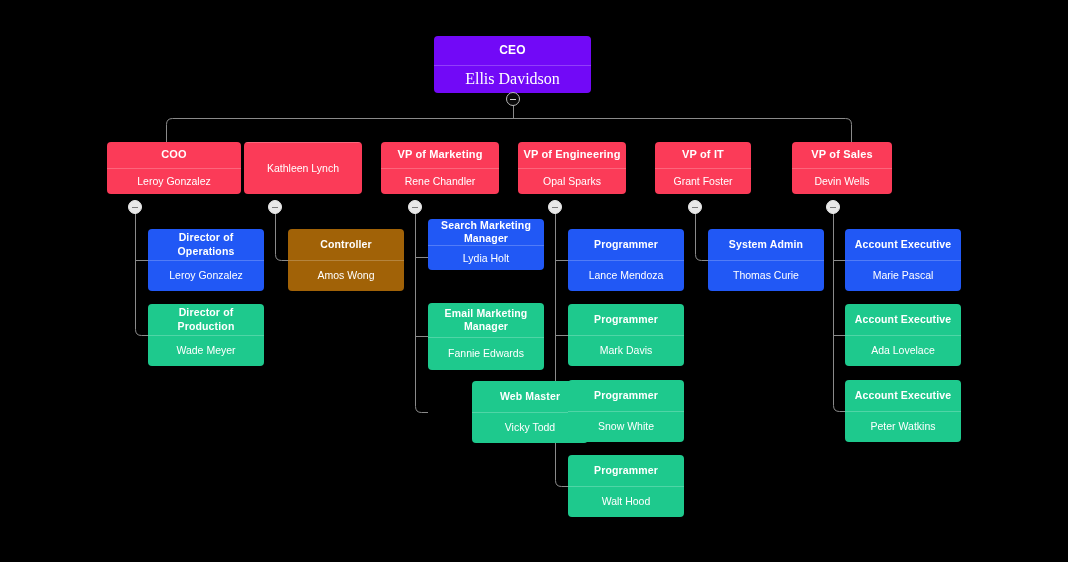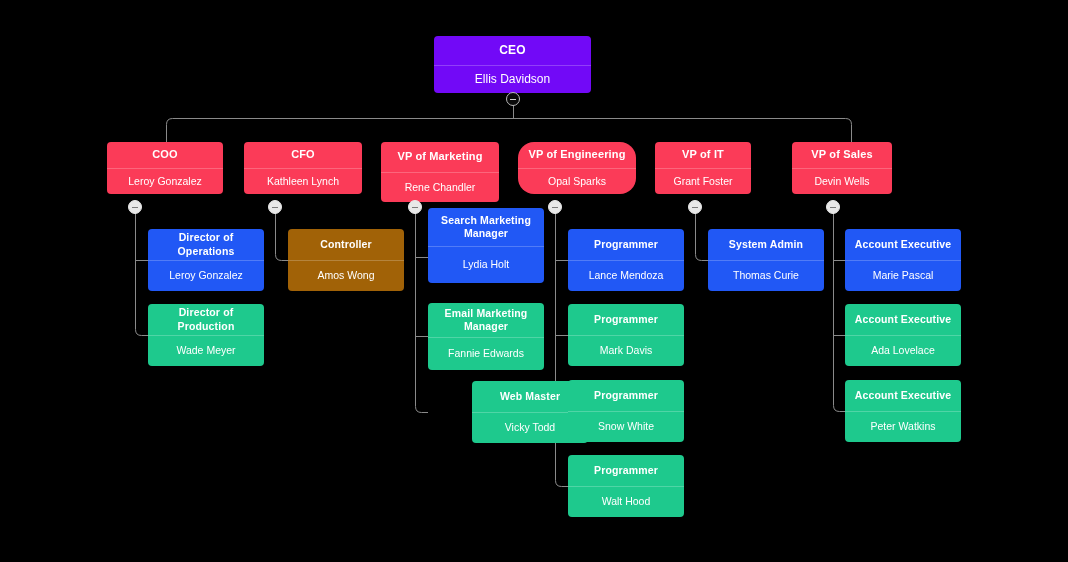--- a/index.html
+++ b/index.html
@@ -59,21 +59,21 @@
     justify-content: center;
     text-align: center;
     font-size: 10.5px;
     color: #ffffff;
     line-height: 1.25;
     padding: 0 5px;
     box-sizing: border-box;
     border-top: 1px solid rgba(255,255,255,0.22);
   }
   .node.lvl0 .node-title { font-size: 12px; }
-  .node.lvl0 .node-name  { font-size: 12px; }
+  .node.lvl0 .node-name  { font-size: 16px; font-family: Liberation Serif, serif; }
   .node.lvl1 .node-title { font-size: 11px; }
   .node.lvl1 .node-name  { font-size: 10.5px; }
 
   .toggle {
     position: absolute;
     width: 14px;
     height: 14px;
     border-radius: 50%;
     box-sizing: border-box;
     display: flex;
@@ -126,42 +126,41 @@
       <line x1="833.5" y1="335.5" x2="845" y2="335.5" stroke="#8a8a8a" stroke-width="1" shape-rendering="crispEdges"></line>
     </svg>
   <div id="node-layer">
       <div class="node lvl0" style="left: 434px; top: 36px; width: 157px; height: 57px; background: rgb(114, 9, 247);">
         <div class="node-title">CEO</div>
         <div class="node-name">Ellis Davidson</div>
       </div>
       <div class="toggle dark" style="left: 506px; top: 92px;">
         <span class="minus"></span>
       </div>
-      <div class="node lvl1" style="left: 107px; top: 142px; width: 116px; height: 52px; background: rgb(251, 59, 88);">
+      <div class="node lvl1" style="left: 107px; top: 142px; width: 134px; height: 52px; background: rgb(251, 59, 88);">
         <div class="node-title">COO</div>
         <div class="node-name">Leroy Gonzalez</div>
       </div>
       <div class="toggle light" style="left: 128px; top: 200px;">
         <span class="minus"></span>
       </div>
       <div class="node lvl1" style="left: 244px; top: 142px; width: 118px; height: 52px; background: rgb(251, 59, 88);">
-        <div class="node-title">CFO</div>
         <div class="node-name">Kathleen Lynch</div>
       </div>
       <div class="toggle light" style="left: 268px; top: 200px;">
         <span class="minus"></span>
       </div>
-      <div class="node lvl1" style="left: 381px; top: 142px; width: 118px; height: 60px; background: rgb(251, 59, 88);">
+      <div class="node lvl1" style="left: 381px; top: 142px; width: 118px; height: 52px; background: rgb(251, 59, 88);">
         <div class="node-title">VP of Marketing</div>
         <div class="node-name">Rene Chandler</div>
       </div>
       <div class="toggle light" style="left: 408px; top: 200px;">
         <span class="minus"></span>
       </div>
-      <div class="node lvl1" style="left: 518px; top: 142px; width: 118px; height: 52px; background: rgb(251, 59, 88); border-radius: 16px;">
+      <div class="node lvl1" style="left: 518px; top: 142px; width: 108px; height: 52px; background: rgb(251, 59, 88);">
         <div class="node-title">VP of Engineering</div>
         <div class="node-name">Opal Sparks</div>
       </div>
       <div class="toggle light" style="left: 548px; top: 200px;">
         <span class="minus"></span>
       </div>
       <div class="node lvl1" style="left: 655px; top: 142px; width: 96px; height: 52px; background: rgb(251, 59, 88);">
         <div class="node-title">VP of IT</div>
         <div class="node-name">Grant Foster</div>
       </div>
@@ -180,21 +179,21 @@
         <div class="node-name">Leroy Gonzalez</div>
       </div>
       <div class="node lvl2" style="left: 148px; top: 304px; width: 116px; height: 62px; background: rgb(30, 201, 141);">
         <div class="node-title">Director of Production</div>
         <div class="node-name">Wade Meyer</div>
       </div>
       <div class="node lvl2" style="left: 288px; top: 229px; width: 116px; height: 62px; background: #a16207;">
         <div class="node-title">Controller</div>
         <div class="node-name">Amos Wong</div>
       </div>
-      <div class="node lvl2" style="left: 428px; top: 208px; width: 116px; height: 75px; background: rgb(33, 88, 245);">
+      <div class="node lvl2" style="left: 428px; top: 219px; width: 116px; height: 51px; background: rgb(33, 88, 245);">
         <div class="node-title">Search Marketing Manager</div>
         <div class="node-name">Lydia Holt</div>
       </div>
       <div class="node lvl2" style="left: 428px; top: 303px; width: 116px; height: 67px; background: rgb(30, 201, 141);">
         <div class="node-title">Email Marketing Manager</div>
         <div class="node-name">Fannie Edwards</div>
       </div>
       <div class="node lvl2" style="left: 428px; top: 381px; width: 116px; height: 62px; background: rgb(30, 201, 141); margin-left: 44px;">
         <div class="node-title">Web Master</div>
         <div class="node-name">Vicky Todd</div>

